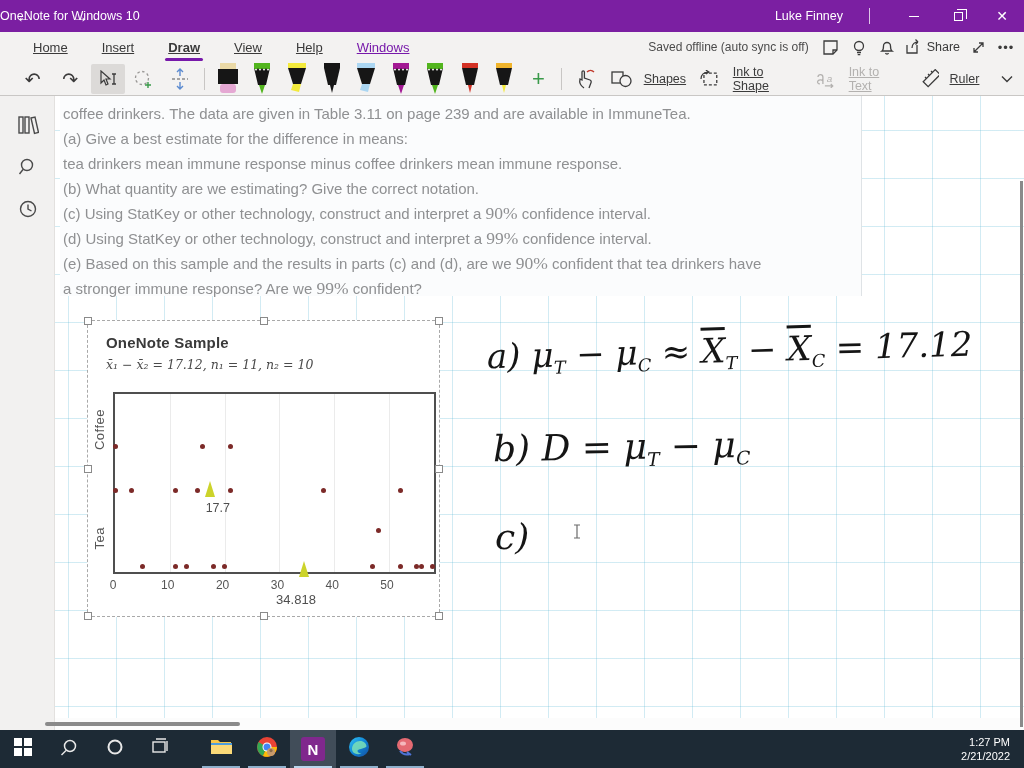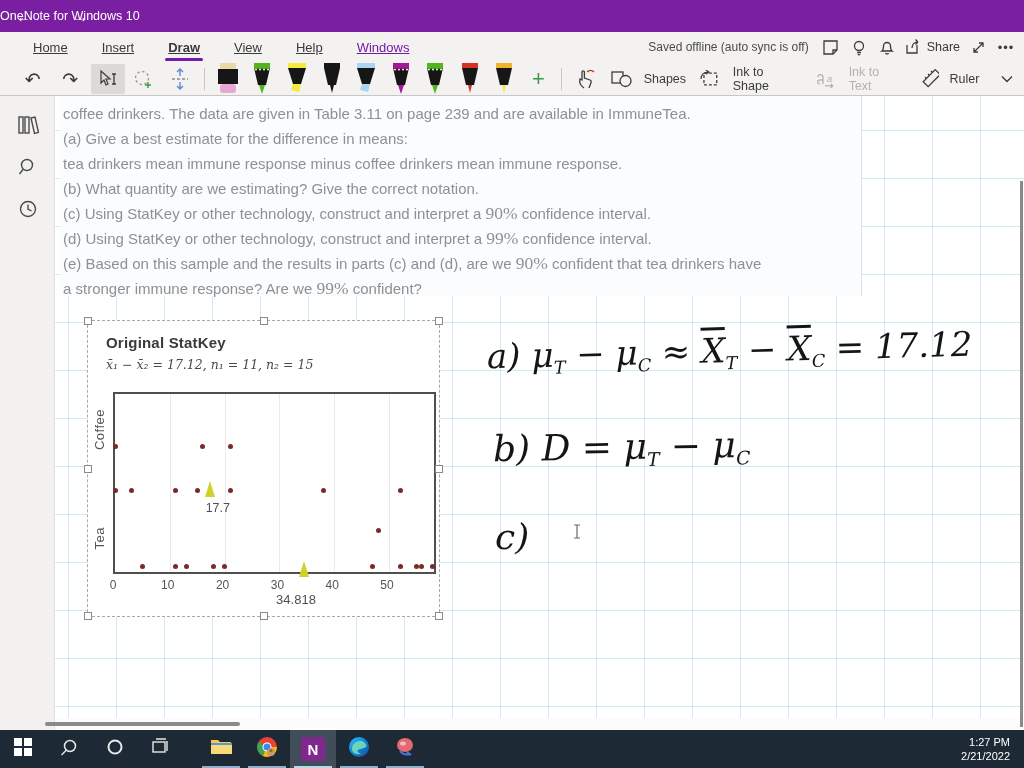--- a/index.html
+++ b/index.html
@@ -33,21 +33,21 @@
   .share-group { display:flex; align-items:center; gap:5px; font-size:12.5px; color:#3b3b3b; }
 
   
   .toolbar { position:absolute; left:0; top:62px; width:1024px; height:34px; background:#f3f2f1; border-bottom:1px solid #c9c7c5; display:flex; align-items:center; }
   .t-btn { height:30px; display:flex; align-items:center; justify-content:center; color:#3b3b3b; }
   .t-glyph { font-size:19px; font-family:"DejaVu Sans", sans-serif; }
   .t-sel { background:#dcdadB; background:#dcdad8; border-radius:2px; }
   .t-sep { width:1px; height:22px; background:#c8c6c4; margin:0 6px; }
   .pen-tray { display:flex; align-items:flex-start; height:34px; overflow:hidden; }
   .pen { width:35px; height:33px; display:flex; justify-content:center; align-items:flex-start; padding-top:1px; }
-  .t-label { font-size:12.5px; color:#3b3b3b; margin-left:11px; }
+  .t-label { font-size:12.5px; color:#3b3b3b; margin-left:11px;text-decoration:underline; }
   .t-group { display:flex; align-items:center; padding:0 7px; }
   .t-group.disabled, .t-group.disabled .t-label, .t-group.disabled svg { color:#b3b1af; stroke:#b3b1af; }
 
   
   .sidebar { position:absolute; left:0; top:96px; width:55px; height:634px; background:#f2f1f0; border-right:1px solid #e3e1df; }
   .sb-icon { width:55px; height:42px; display:flex; align-items:center; justify-content:center; color:#4a4a4a; }
 
   
   .page { position:absolute; left:55px; top:96px; width:969px; height:634px; background:#fff;
     background-image:
@@ -97,20 +97,31 @@
 <body>
 
 <div id="app">
 
   <div class="titlebar">
     <div class="tb-nav">
       <span>←</span>
       <span>→</span>
     </div>
     <div class="tb-title">OneNote for Windows 10</div>
+    <div class="tb-right">
+      <span class="tb-user">Luke Finney</span>
+      <span class="tb-sep"></span>
+      <span class="tb-btn">
+          <span class="tb-min-glyph"></span>
+        </span>
+      <span class="tb-btn">
+          <span class="tb-restore-glyph"></span>
+        </span>
+      <span class="tb-btn">✕</span>
+    </div>
   </div>
 
   <div class="ribbon">
     <div class="tabs" id="tabs">
         <div class="tab">Home</div>
         <div class="tab">Insert</div>
         <div class="tab active">Draw</div>
         <div class="tab">View</div>
         <div class="tab">Help</div>
         <div class="tab accent">Windows</div>
@@ -311,22 +322,22 @@
         <div class="p-line"><span>(a) Give a best estimate for the difference in means:</span></div>
         <div class="p-line"><span>tea drinkers mean immune response minus coffee drinkers mean immune response.</span></div>
         <div class="p-line"><span>(b) What quantity are we estimating? Give the correct notation.</span></div>
         <div class="p-line"><span>(c) Using StatKey or other technology, construct and interpret a </span><span class="math">90%</span><span> confidence interval.</span></div>
         <div class="p-line"><span>(d) Using StatKey or other technology, construct and interpret a </span><span class="math">99%</span><span> confidence interval.</span></div>
         <div class="p-line"><span>(e) Based on this sample and the results in parts (c) and (d), are we </span><span class="math">90%</span><span> confident that tea drinkers have</span></div>
         <div class="p-line"><span>a stronger immune response? Are we </span><span class="math">99%</span><span> confident?</span></div>
       </div>
 
     <div class="img-sel" id="chartBox">
-      <div class="chart-title">Original StatKey</div>
-      <div class="chart-sub">x̄₁ − x̄₂ = 17.12, n₁ = 11, n₂ = 15</div>
+      <div class="chart-title">OneNote Sample</div>
+      <div class="chart-sub">x̄₁ − x̄₂ = 17.12, n₁ = 11, n₂ = 10</div>
       <div class="ylab" style="left:4px; top:88px;">Coffee</div>
       <div class="ylab" style="left:4px; top:206px;">Tea</div>
       <div class="plot" id="plotArea">
           <div class="gridline" style="left: 54.811px;"></div>
           <div class="gridline" style="left: 109.622px;"></div>
           <div class="gridline" style="left: 164.433px;"></div>
           <div class="gridline" style="left: 219.244px;"></div>
           <div class="gridline" style="left: 274.055px;"></div>
           <div class="dot" style="background: rgb(124, 42, 40); left: -2.5px; top: 93.5px;"></div>
           <div class="dot" style="background: rgb(124, 42, 40); left: -2.5px; top: 49.5px;"></div>

